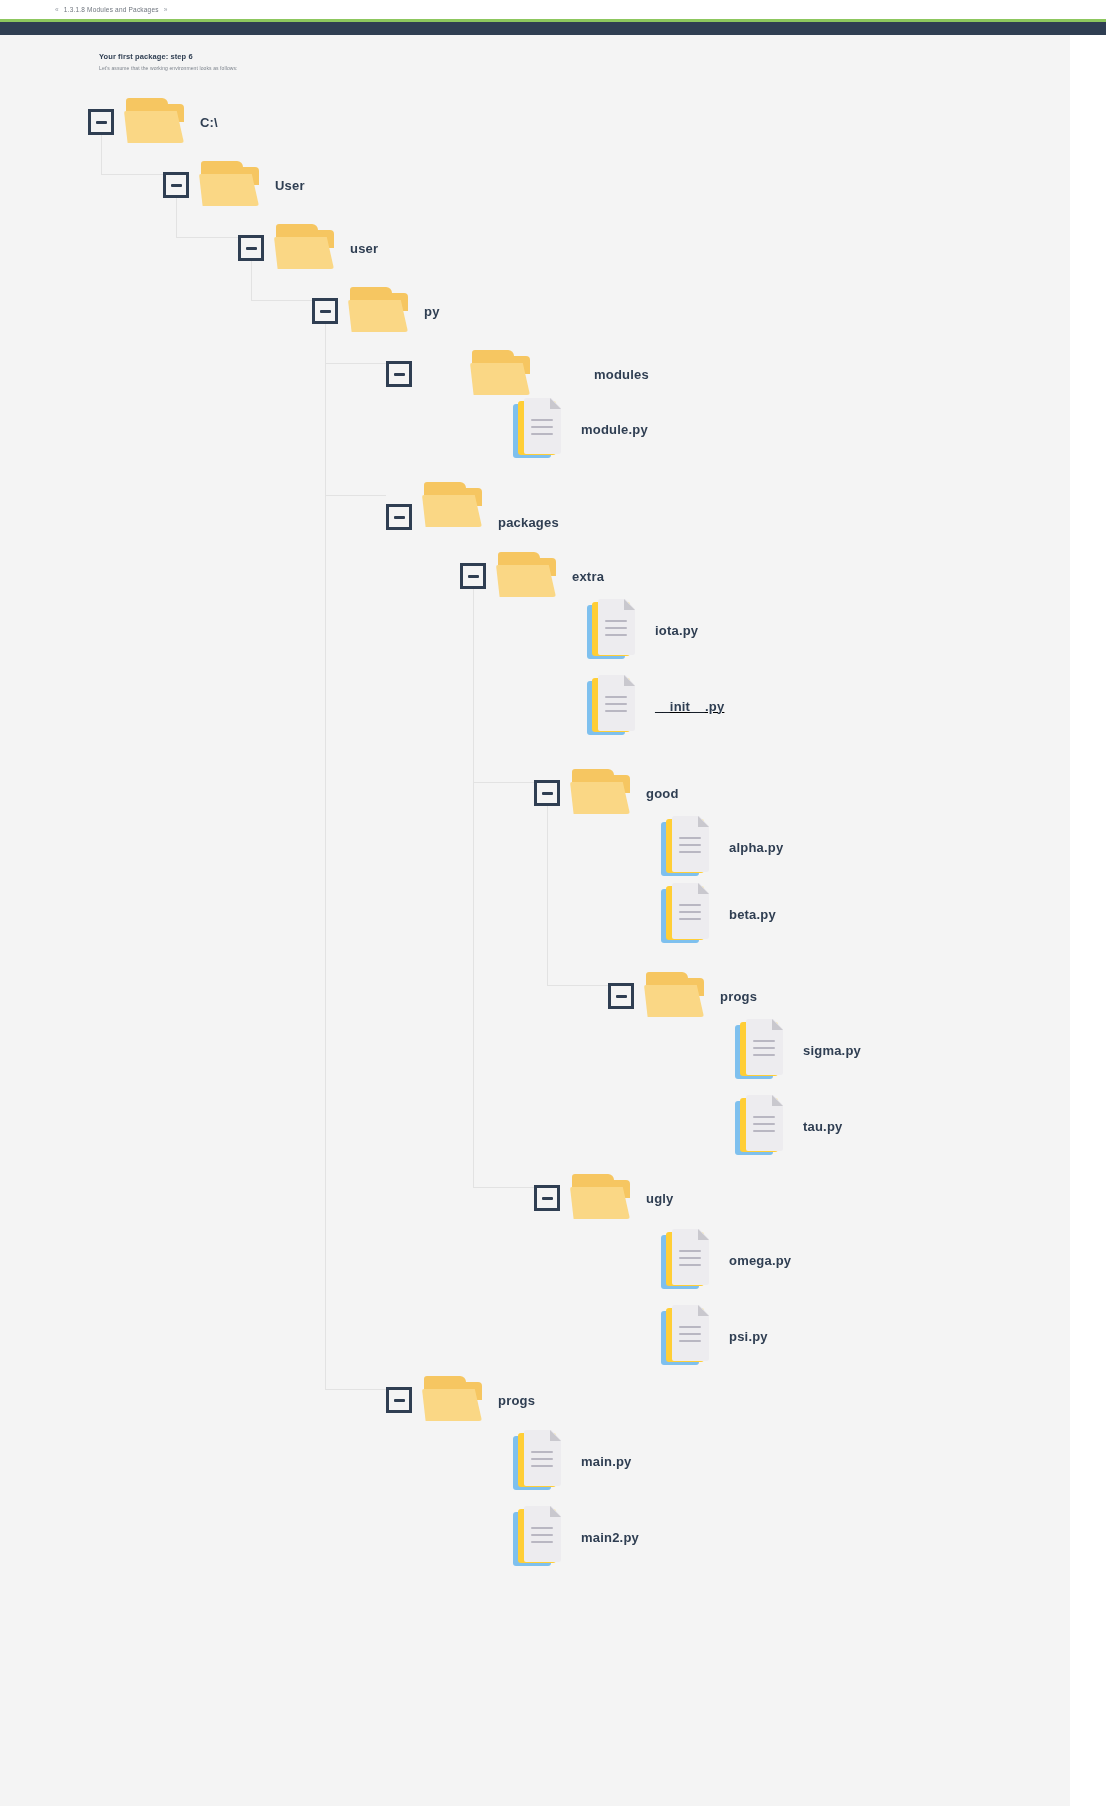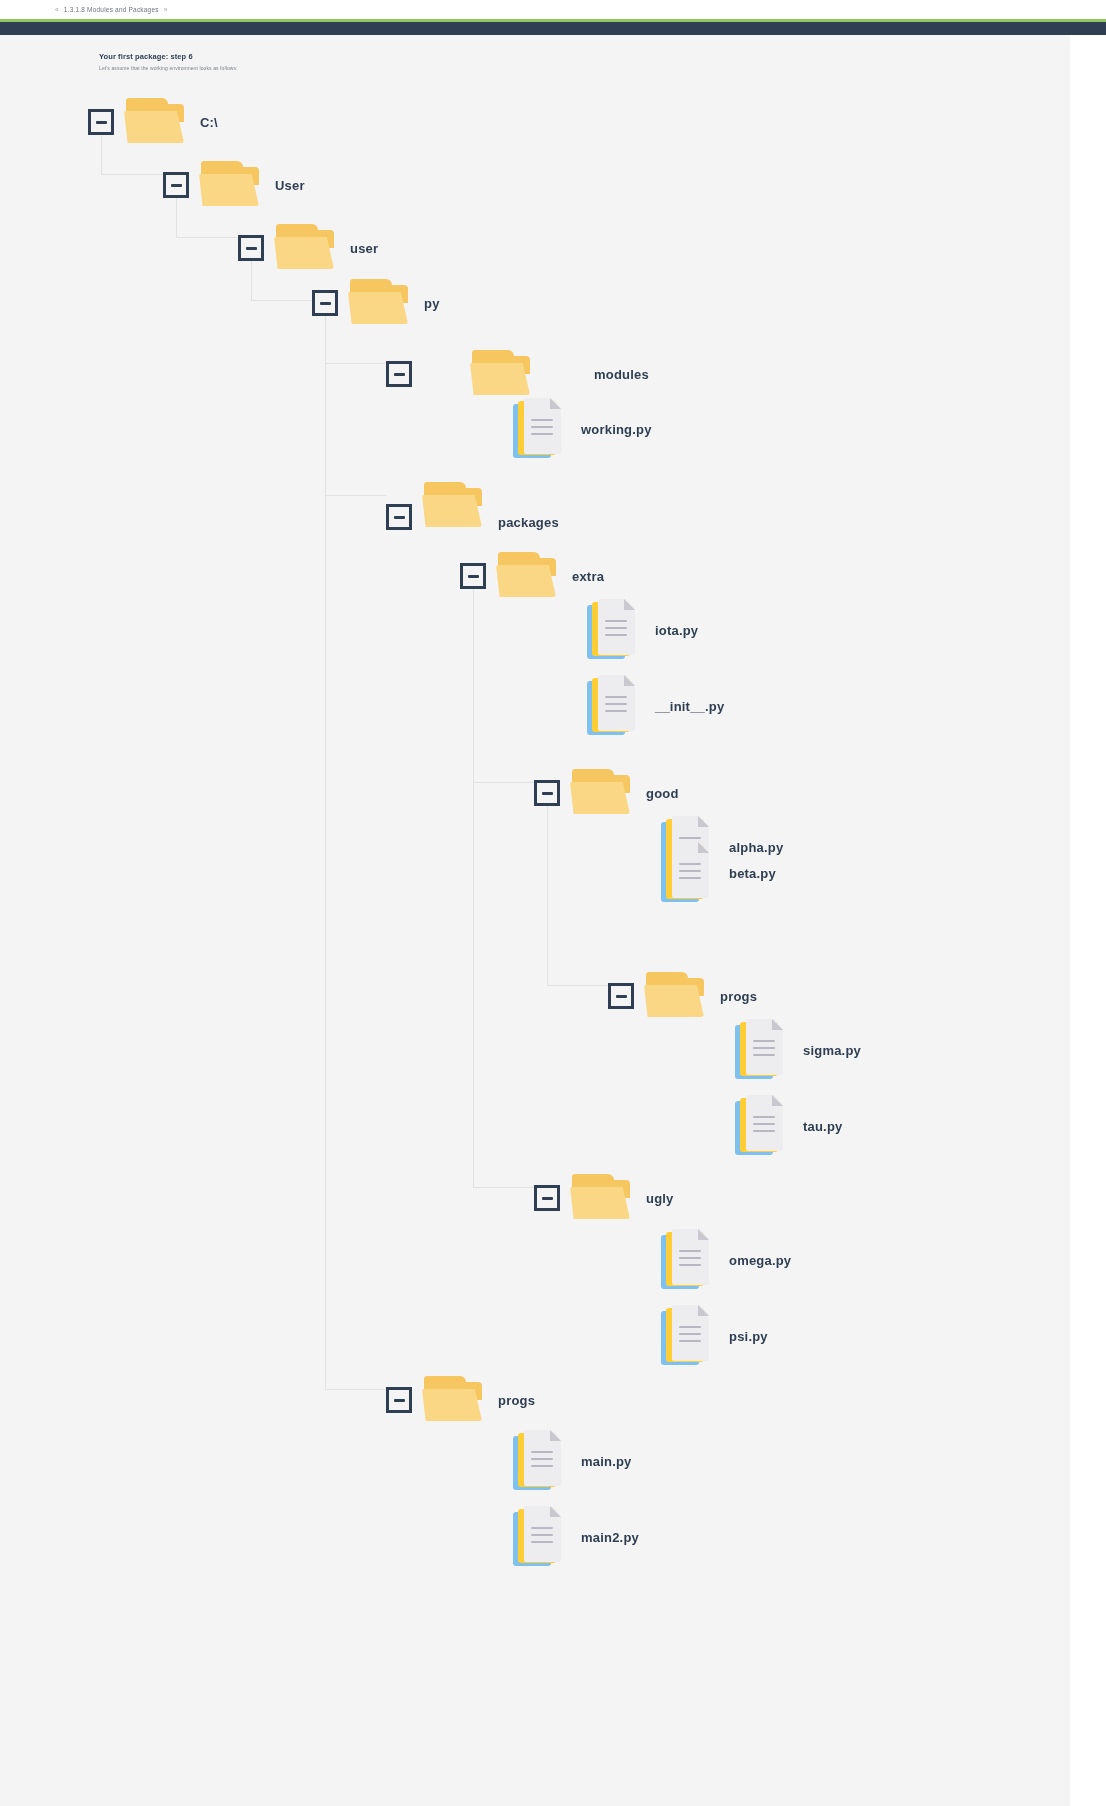--- a/index.html
+++ b/index.html
@@ -199,21 +199,21 @@
           <div class="expander">
             <span class="minus"></span>
           </div>
           <div class="folder">
             <div class="tab"></div>
             <div class="back"></div>
             <div class="front"></div>
           </div>
           <span class="label">user</span>
         </div>
-        <div class="node" style="left: 312px; top: 244px; text-align: right;">
+        <div class="node" style="left: 312px; top: 252px; text-align: right;">
           <div class="expander">
             <span class="minus"></span>
           </div>
           <div class="folder">
             <div class="tab"></div>
             <div class="back"></div>
             <div class="front"></div>
           </div>
           <span class="label">py</span>
         </div>
@@ -231,21 +231,21 @@
         <div class="node" style="left: 503px; top: 363px;">
           <div class="file">
             <div class="layer-blue"></div>
             <div class="layer-yellow"></div>
             <div class="sheet"></div>
             <div class="fold"></div>
             <div class="ln ln1"></div>
             <div class="ln ln2"></div>
             <div class="ln ln3"></div>
           </div>
-          <span class="label">working.py</span>
+          <span class="label">module.py</span>
         </div>
         <div class="node" style="left: 386px; top: 447px; align-items: flex-end;">
           <div class="expander">
             <span class="minus"></span>
           </div>
           <div class="folder">
             <div class="tab"></div>
             <div class="back"></div>
             <div class="front"></div>
           </div>
@@ -267,21 +267,21 @@
             <div class="layer-blue"></div>
             <div class="layer-yellow"></div>
             <div class="sheet"></div>
             <div class="fold"></div>
             <div class="ln ln1"></div>
             <div class="ln ln2"></div>
             <div class="ln ln3"></div>
           </div>
           <span class="label">iota.py</span>
         </div>
-        <div class="node" style="left: 577px; top: 640px;">
+        <div class="node" style="left: 577px; top: 640px; text-decoration: underline;">
           <div class="file">
             <div class="layer-blue"></div>
             <div class="layer-yellow"></div>
             <div class="sheet"></div>
             <div class="fold"></div>
             <div class="ln ln1"></div>
             <div class="ln ln2"></div>
             <div class="ln ln3"></div>
           </div>
           <span class="label">__init__.py</span>
@@ -302,21 +302,21 @@
             <div class="layer-blue"></div>
             <div class="layer-yellow"></div>
             <div class="sheet"></div>
             <div class="fold"></div>
             <div class="ln ln1"></div>
             <div class="ln ln2"></div>
             <div class="ln ln3"></div>
           </div>
           <span class="label">alpha.py</span>
         </div>
-        <div class="node" style="left: 651px; top: 807px;">
+        <div class="node" style="left: 651px; top: 848px;">
           <div class="file">
             <div class="layer-blue"></div>
             <div class="layer-yellow"></div>
             <div class="sheet"></div>
             <div class="fold"></div>
             <div class="ln ln1"></div>
             <div class="ln ln2"></div>
             <div class="ln ln3"></div>
           </div>
           <span class="label">beta.py</span>

